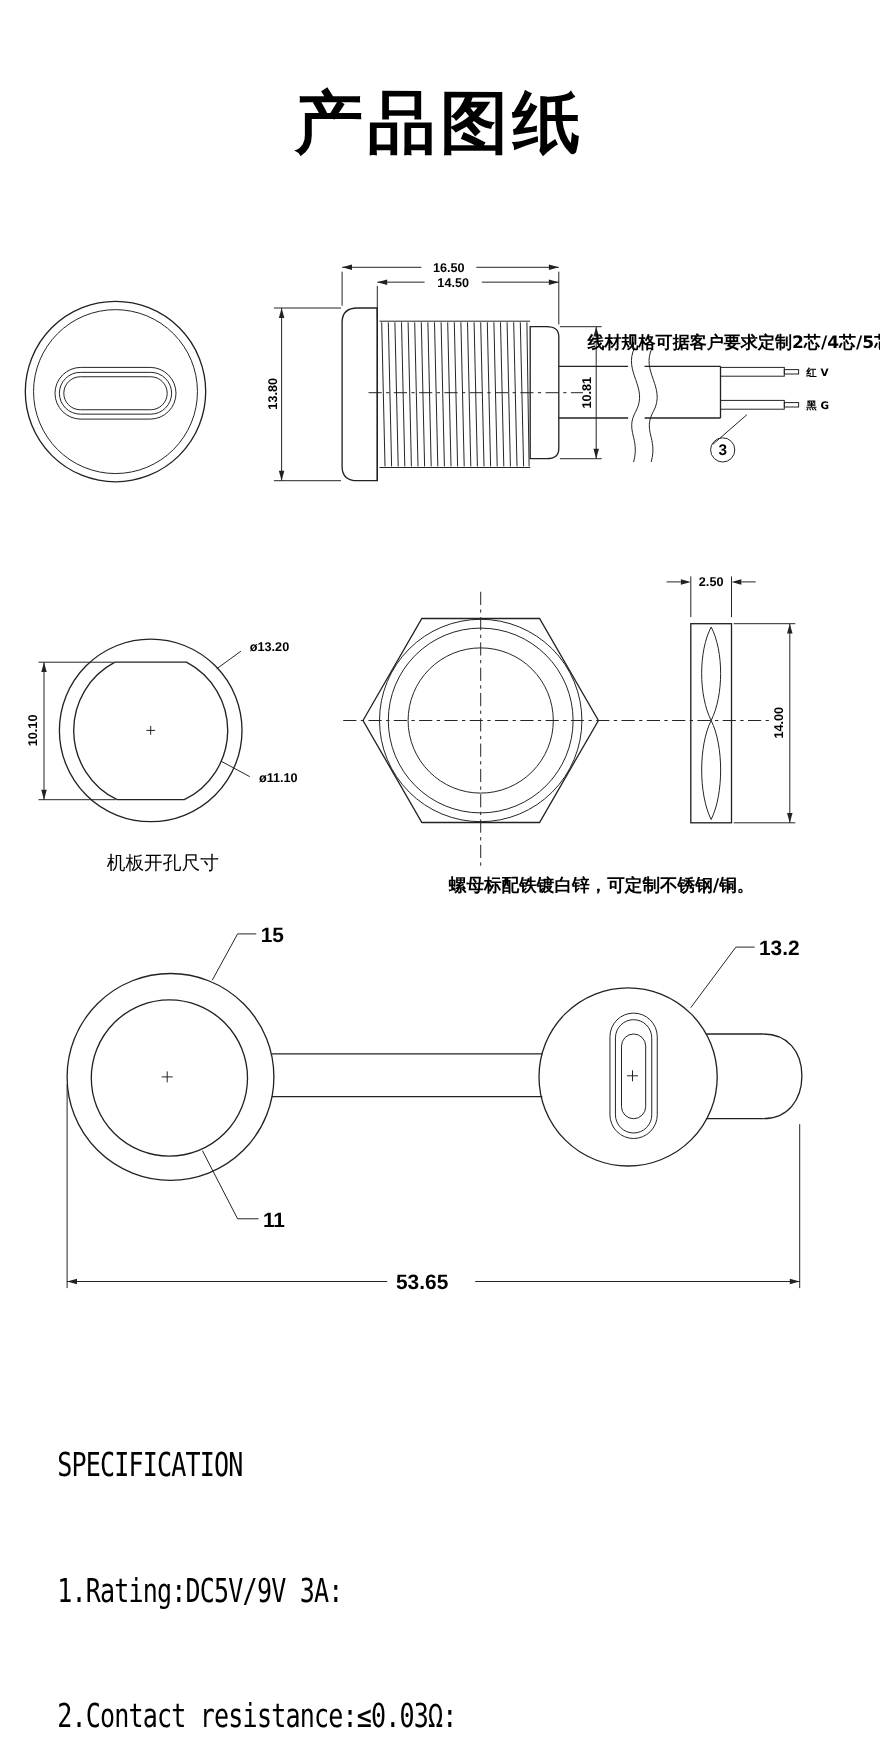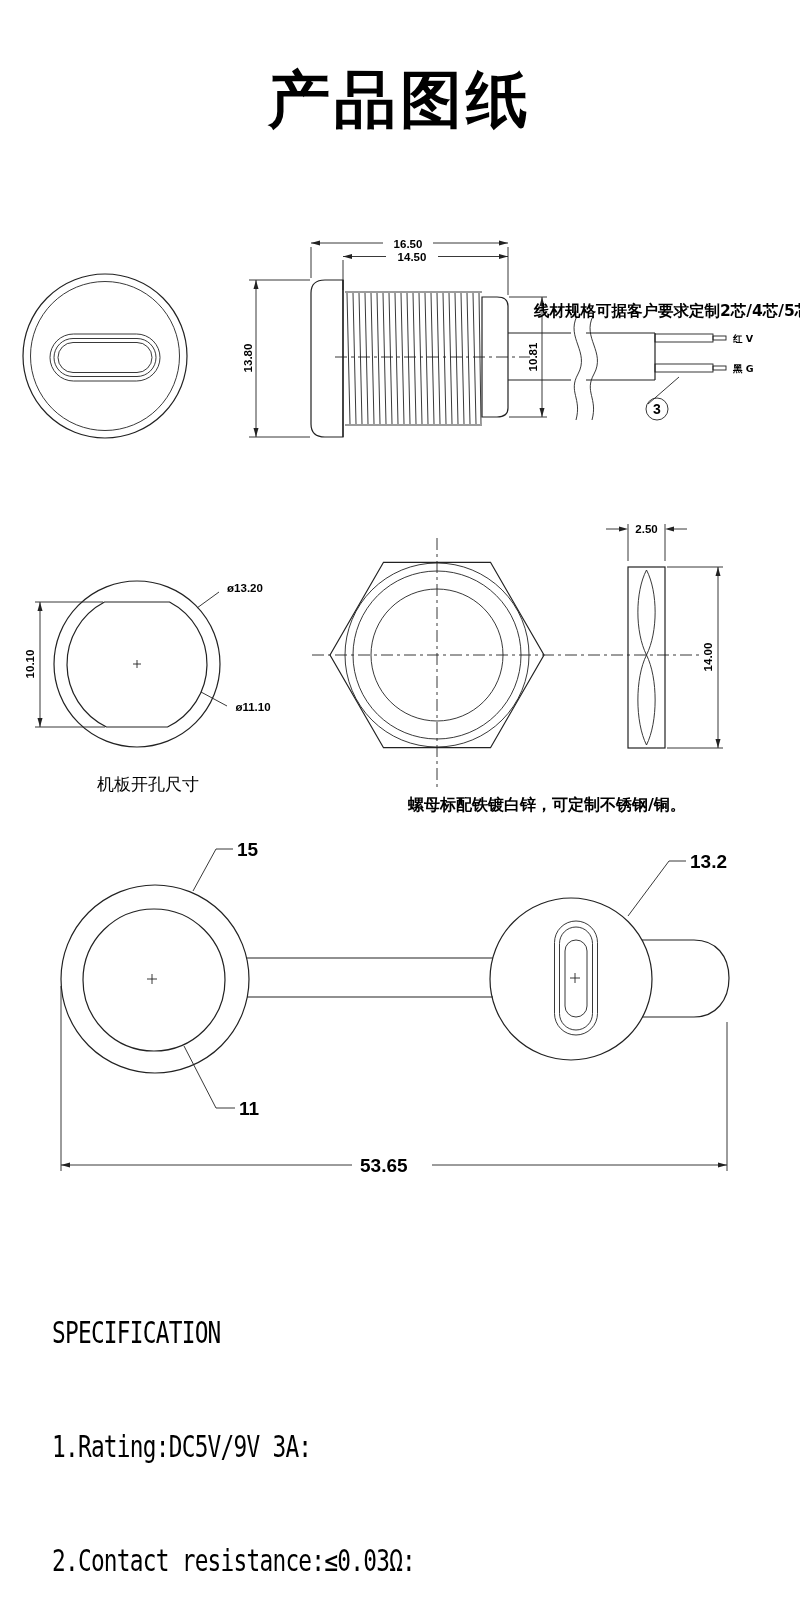--- a/index.html
+++ b/index.html
@@ -1,18 +1,18 @@
 <!DOCTYPE html>
 <html><head>
 <meta charset="utf-8">
 <style>
   html,body{margin:0;padding:0;background:#ffffff;}
   .sheet{position:relative;width:800px;height:1600px;background:#ffffff;overflow:hidden;
          font-family:"Liberation Sans",sans-serif;}
-  .title{position:absolute;top:58px;left:0;width:800px;text-align:center;
+  .title{position:absolute;top:70px;left:0;width:800px;text-align:center;
          font-family:"DejaVu Sans",sans-serif;font-weight:900;font-size:62px;
          letter-spacing:4px;color:#000;}
   svg{position:absolute;left:0;top:0;}
   .ln{fill:none;stroke:#222;stroke-width:1.2;}
   .thin{fill:none;stroke:#222;stroke-width:0.9;}
   .dimln{fill:none;stroke:#222;stroke-width:0.9;}
   .dash{stroke-dasharray:12 4 3 4;}
   .arr{fill:#222;stroke:none;}
   text{fill:#000;}
   .dim{font-family:"Liberation Sans",sans-serif;font-size:11.5px;font-weight:bold;text-anchor:middle;}

